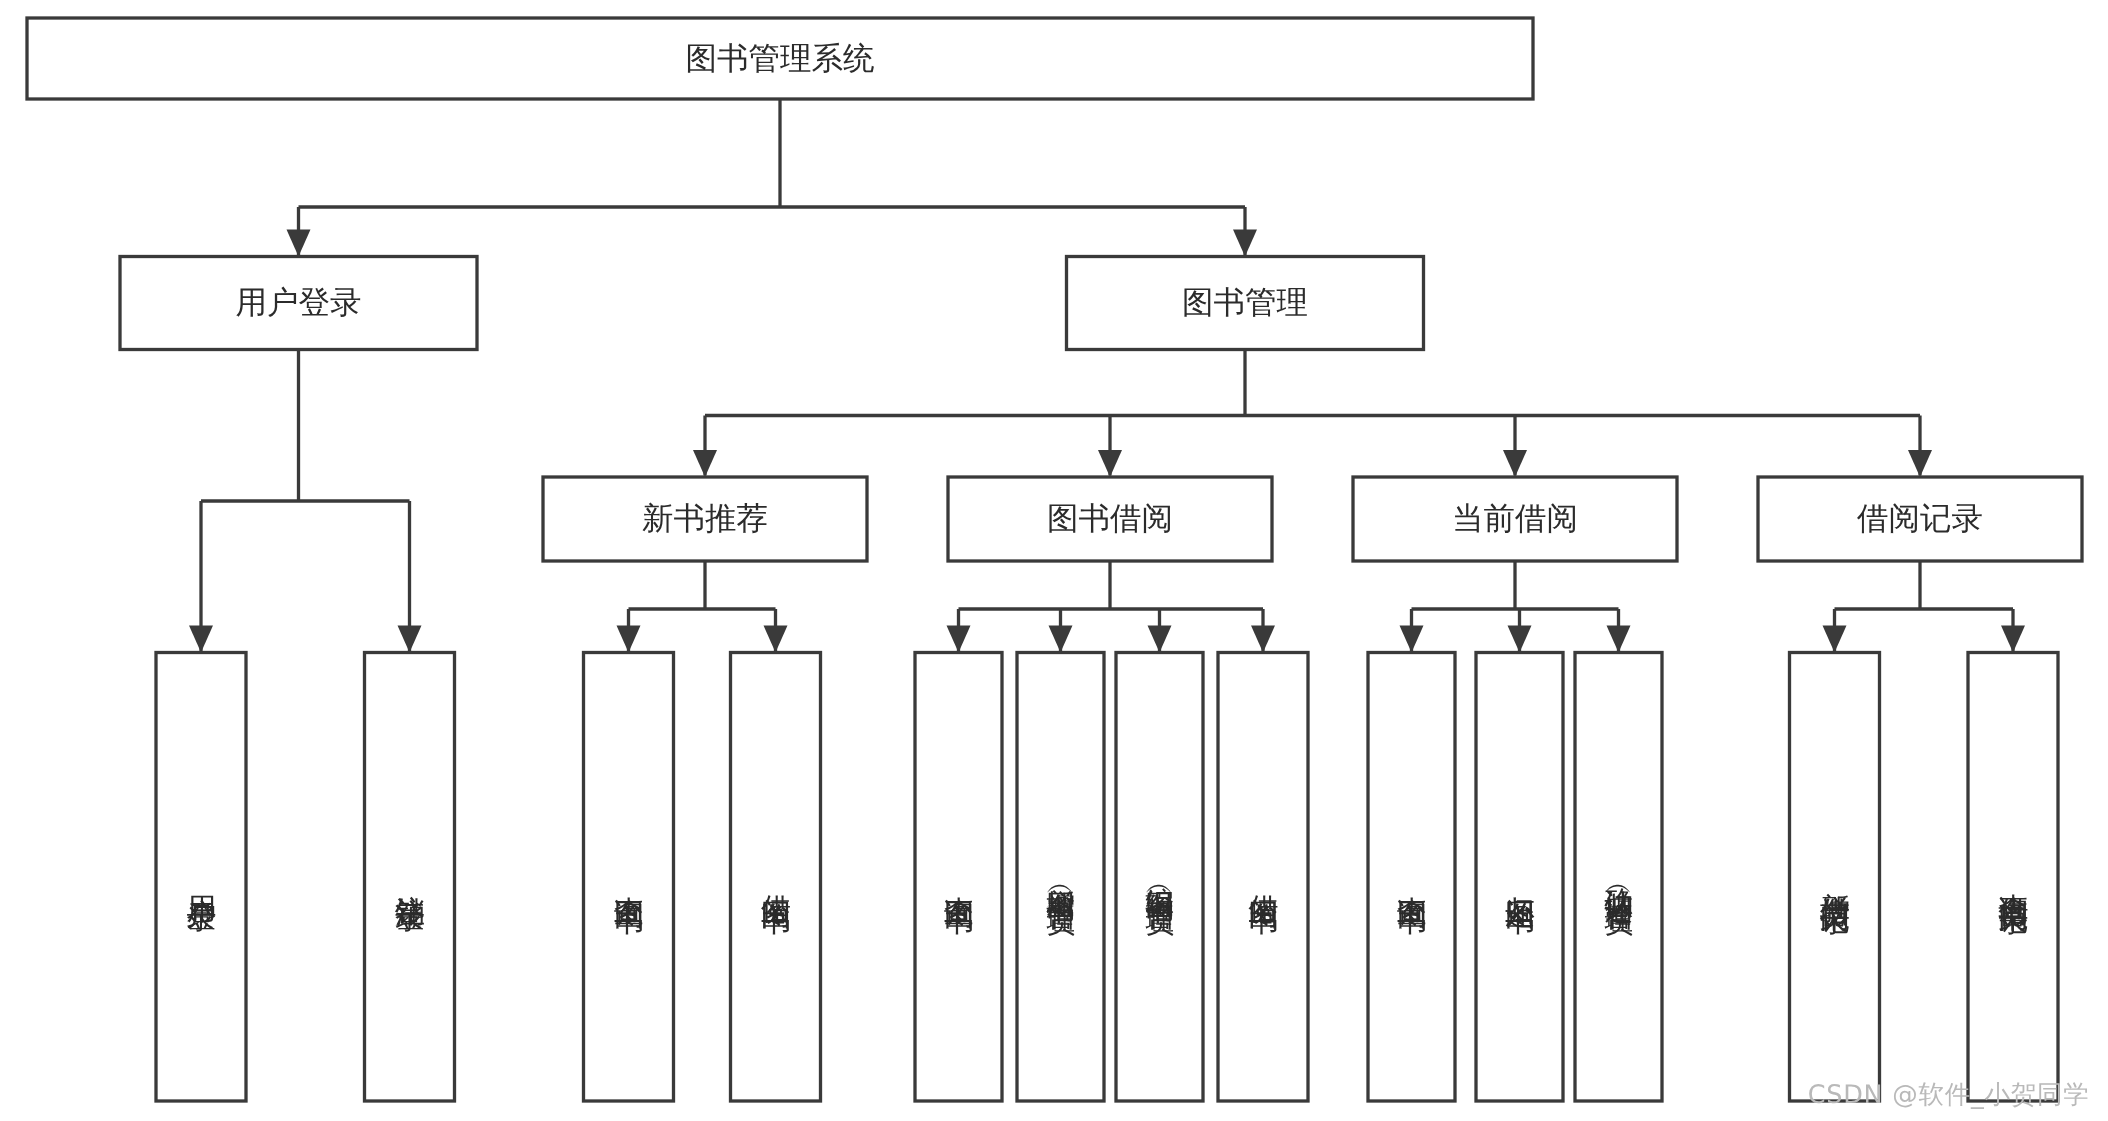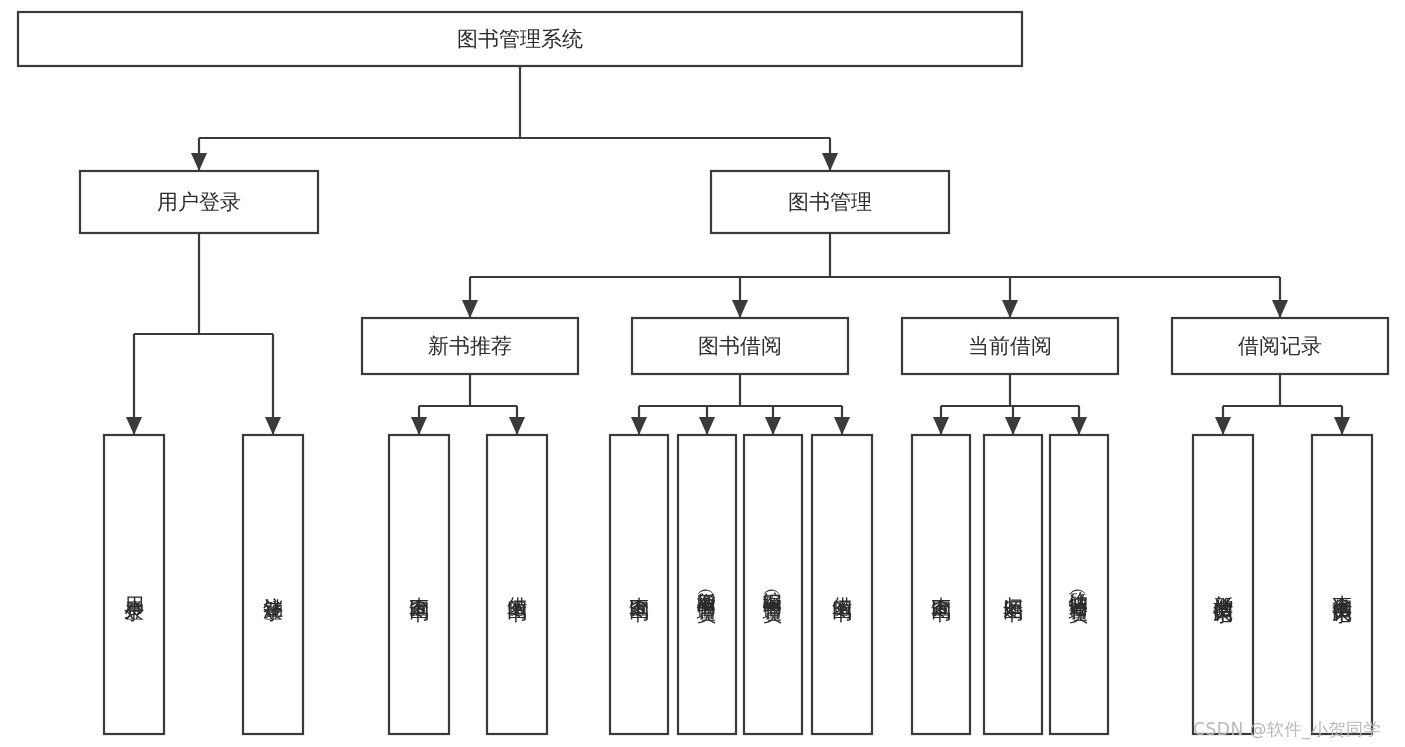--- a/index.html
+++ b/index.html
@@ -60,21 +60,21 @@
     letter-spacing: 2px;
     text-align: center;
     white-space: nowrap;
     pointer-events: none;
     display: flex;
     align-items: center;
     justify-content: center;
   }
   .watermark {
     position: absolute;
-    right: 24px;
+    right: 12px;
     bottom: 6px;
     font-family: "DejaVu Sans", "Liberation Sans", sans-serif;
     font-size: 17px;
     color: #b9b9b9;
     letter-spacing: 0.5px;
     user-select: none;
   }
 </style>
 </head>
 <body>

